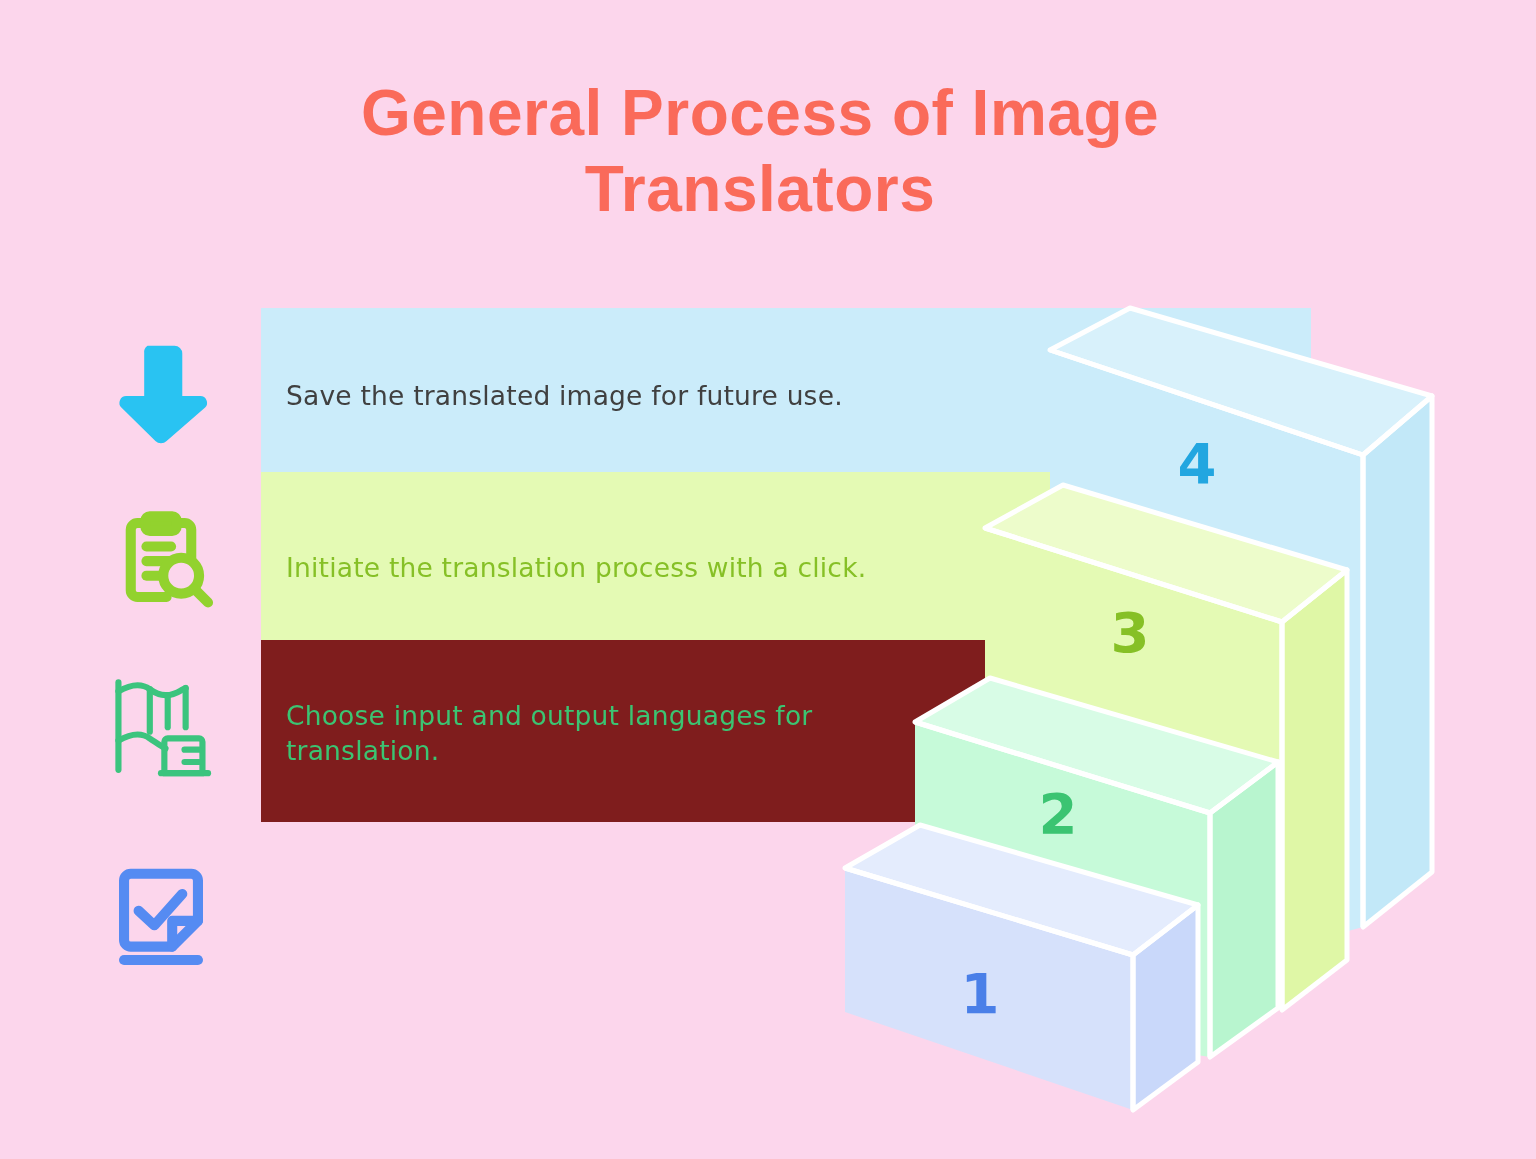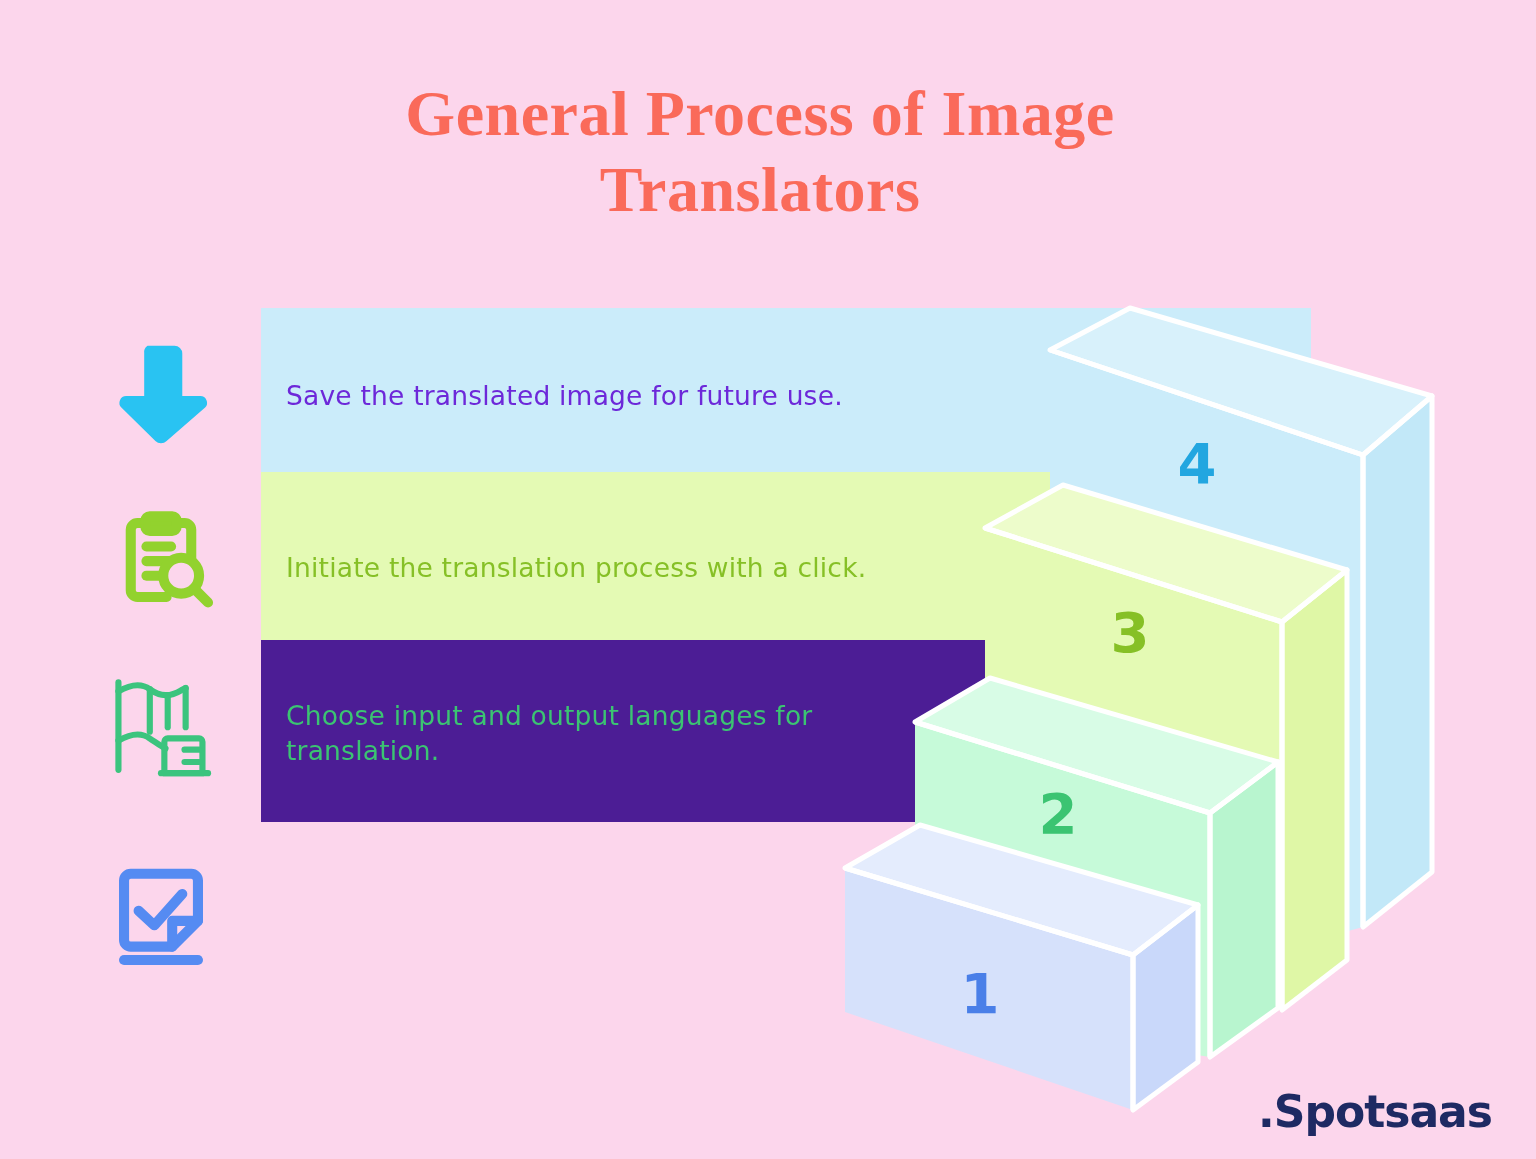--- a/index.html
+++ b/index.html
@@ -22,49 +22,49 @@
   }
 
   
   #title {
     position: absolute;
     left: 270px;
     top: 76px;
     width: 980px;
     text-align: center;
     color: #fa6a5a;
-    font-family: Liberation Serif, serif;
+    font-family: Liberation Sans, sans-serif;
     font-size: 64px;
     font-weight: bold;
     line-height: 1.18;
     letter-spacing: 0.5px;
     white-space: pre-line;
   }
 
   
   .band {
     position: absolute;
     left: 261px;
     width: 1050px;
   }
   #band-4 { top: 308px;  height: 164px; background: #cbecfa; }
   #band-3 { top: 472px;  height: 197px; background: #e4fab4; }
-  #band-2 { top: 640px;  height: 182px; background: #4c1d95; }
+  #band-2 { top: 640px;  height: 182px; background: #7f1d1d; }
   #band-1 { top: 822px;  height: 190px; background: #d6e1fb; }
 
   .band-text {
     position: absolute;
     left: 25px;
     width: 600px;
     font-family: "DejaVu Sans", sans-serif;
     font-size: 26.5px;
     line-height: 1.33;
     letter-spacing: 0.2px;
   }
-  #text-4 { top: 70px; color: #6d28d9; }
+  #text-4 { top: 70px; color: #404040; }
   #text-3 { top: 78px; color: #86c026; }
   #text-2 { top: 58px; color: #3bc472; }
   #text-1 { top: 62px; color: #4a7fe8; }
 
   
   .icon-cell {
     position: absolute;
     left: 86px;
     width: 150px;
     height: 150px;
@@ -218,15 +218,14 @@
       <polygon points="1133,955 1198,905 1198,1062 1133,1110" fill="#c9d8fa"></polygon>
       <g fill="none" stroke="#ffffff" stroke-width="5" stroke-linejoin="round">
         <polygon points="845,868 920,825 1198,905 1133,955"></polygon>
         <polygon points="1133,955 1198,905 1198,1062 1133,1110"></polygon>
         <polyline points="845,868 1133,955 1133,1110"></polyline>
       </g>
       <text class="step-num" x="980" y="1013" text-anchor="middle" fill="#4a7fe8">1</text>
     </g>
   </svg>
 
-  <div id="logo">.Spotsaas</div>
 
 </div>
 
 </body></html>

